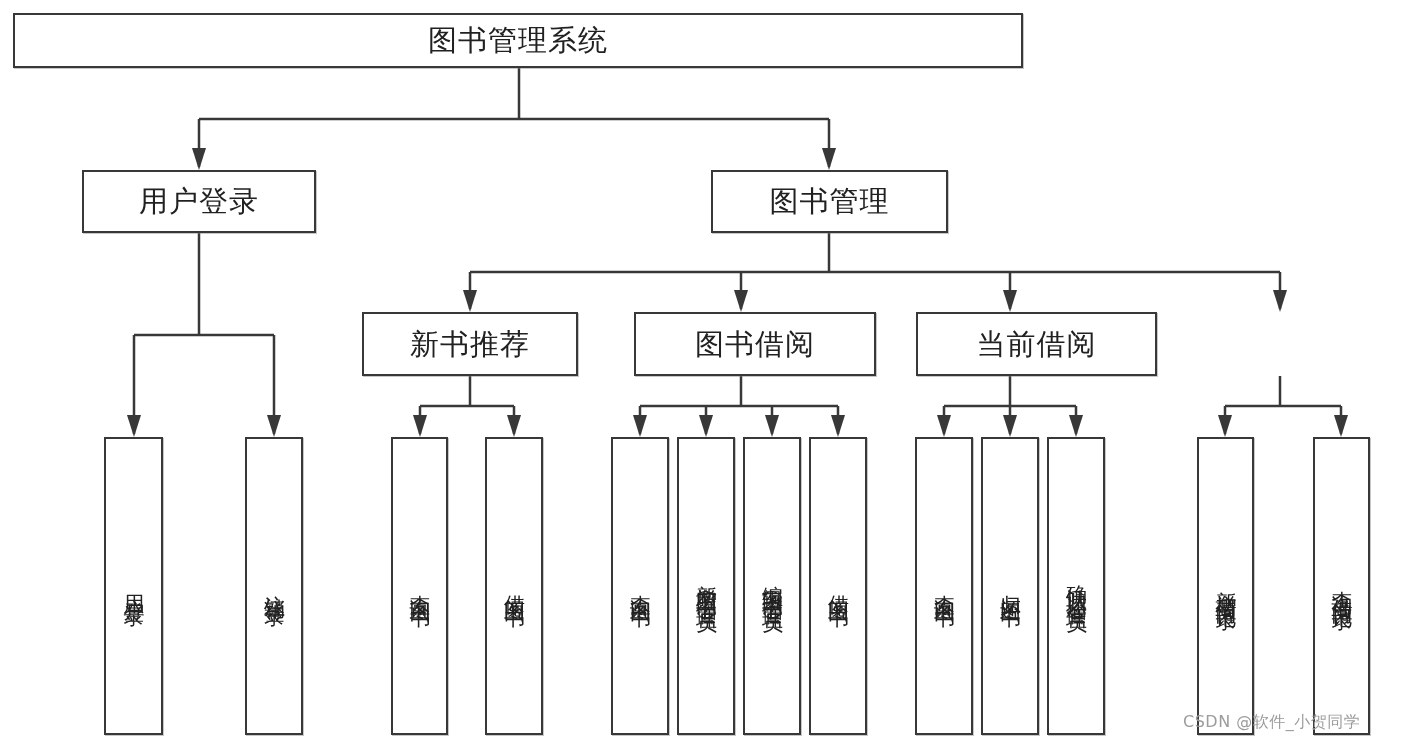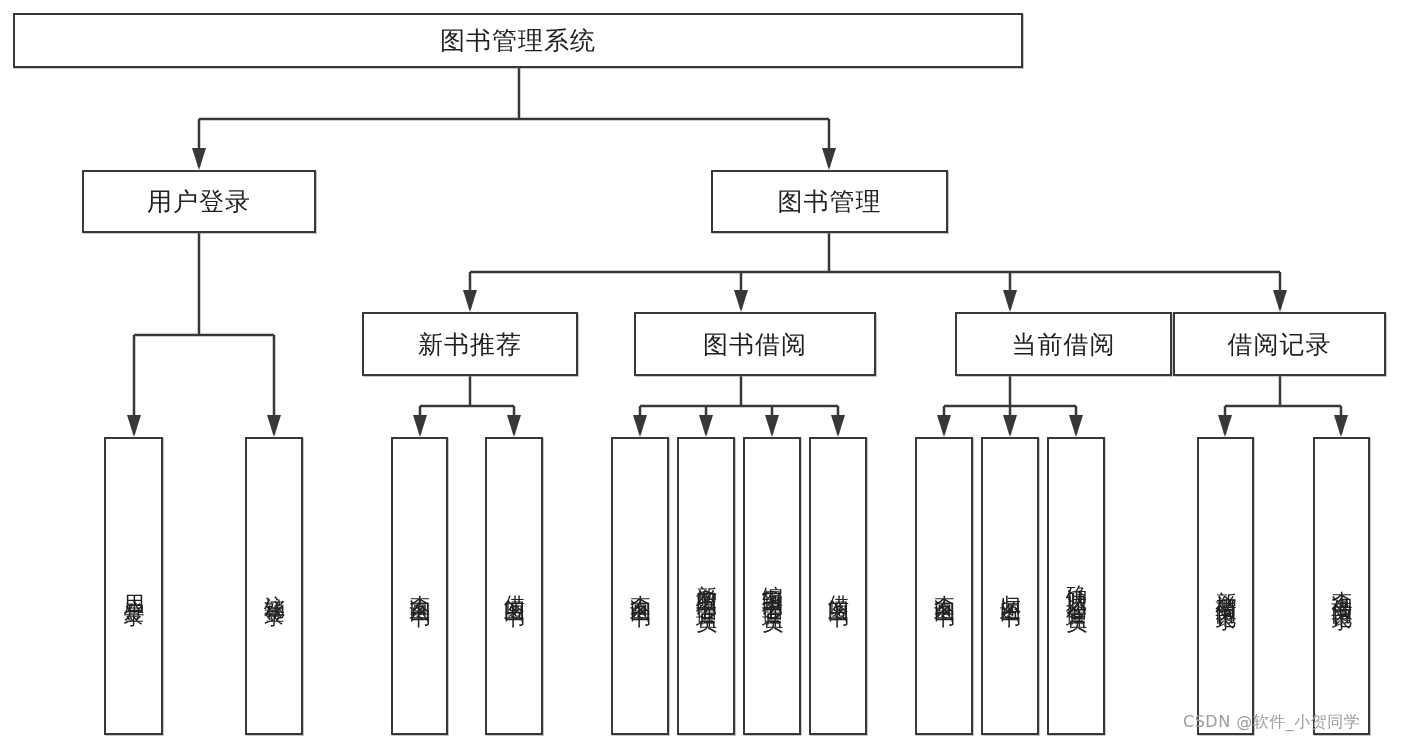--- a/index.html
+++ b/index.html
@@ -32,21 +32,21 @@
     background: #ffffff;
     color: #212121;
     display: flex;
     align-items: center;
     justify-content: center;
     text-align: center;
     box-shadow: 1px 1px 0 rgba(130,130,130,0.45);
     z-index: 2;
   }
   .node.hlabel {
-    font-size: 25px;
+    font-size: 29px;
     letter-spacing: 1px;
     line-height: 1;
     align-items: center;
   }
   .node.leaf span {
     writing-mode: vertical-rl;
     text-orientation: mixed;
     font-size: 21px;
     letter-spacing: 4px;
     line-height: 1.1;
@@ -111,25 +111,22 @@
   <div class="node hlabel" style="left:711px;top:170px;width:237px;height:63px">
     <span>图书管理</span>
   </div>
 
   <div class="node hlabel" style="left:362px;top:312px;width:216px;height:64px">
     <span>新书推荐</span>
   </div>
   <div class="node hlabel" style="left:634px;top:312px;width:242px;height:64px">
     <span>图书借阅</span>
   </div>
-  <div class="node hlabel" style="left:955px;top:312px;width:217px;height:64px">
+  <div class="node hlabel" style="left:916px;top:312px;width:241px;height:64px">
     <span>当前借阅</span>
-  </div>
-  <div class="node hlabel" style="left:1173px;top:312px;width:213px;height:64px">
-    <span>借阅记录</span>
   </div>
 
   <div class="node leaf" style="left:104px;top:437px;width:59px;height:298px">
     <span>用户登录</span>
   </div>
   <div class="node leaf" style="left:245px;top:437px;width:58px;height:298px">
     <span>注销登录</span>
   </div>
 
   <div class="node leaf" style="left:391px;top:437px;width:57px;height:298px">

